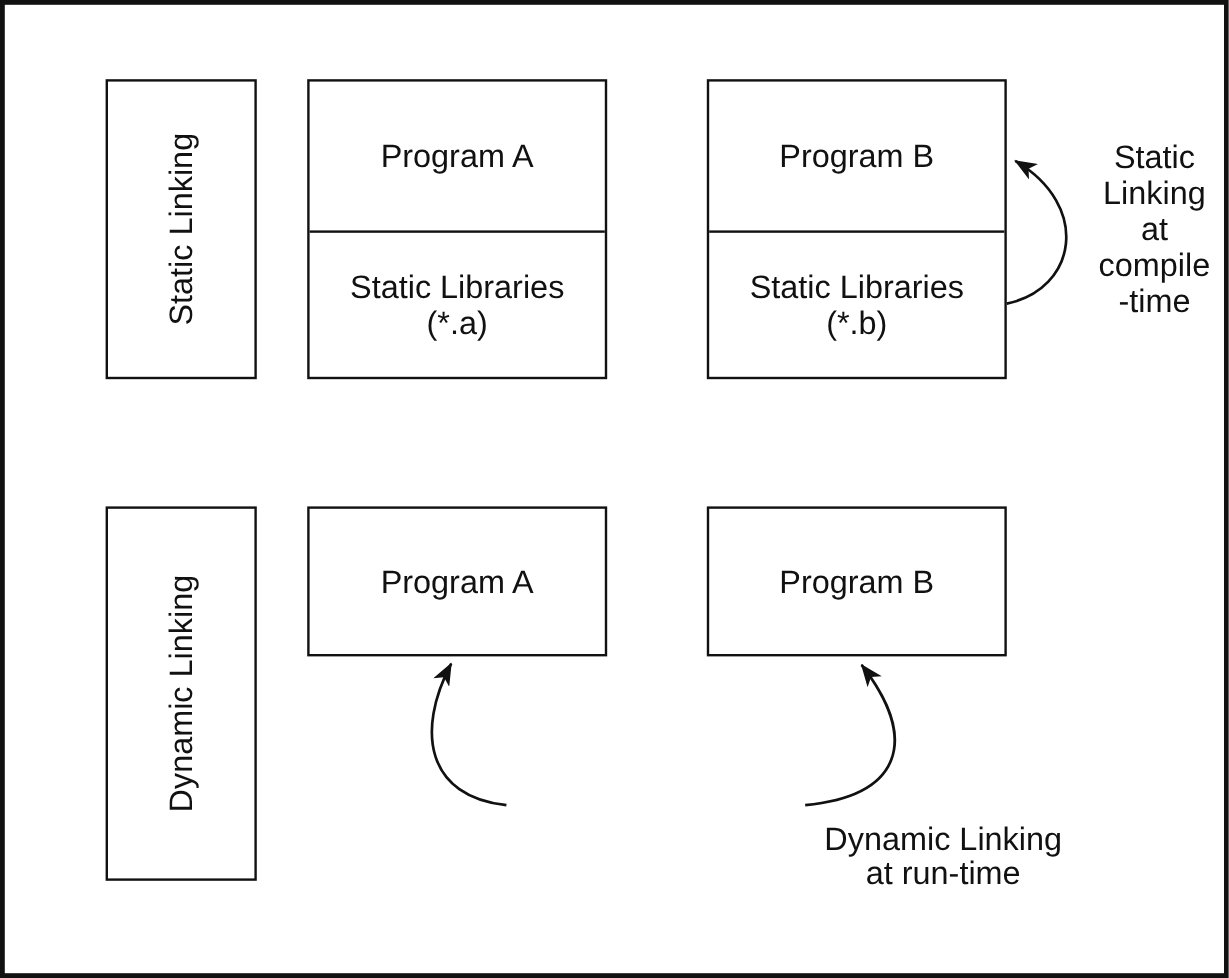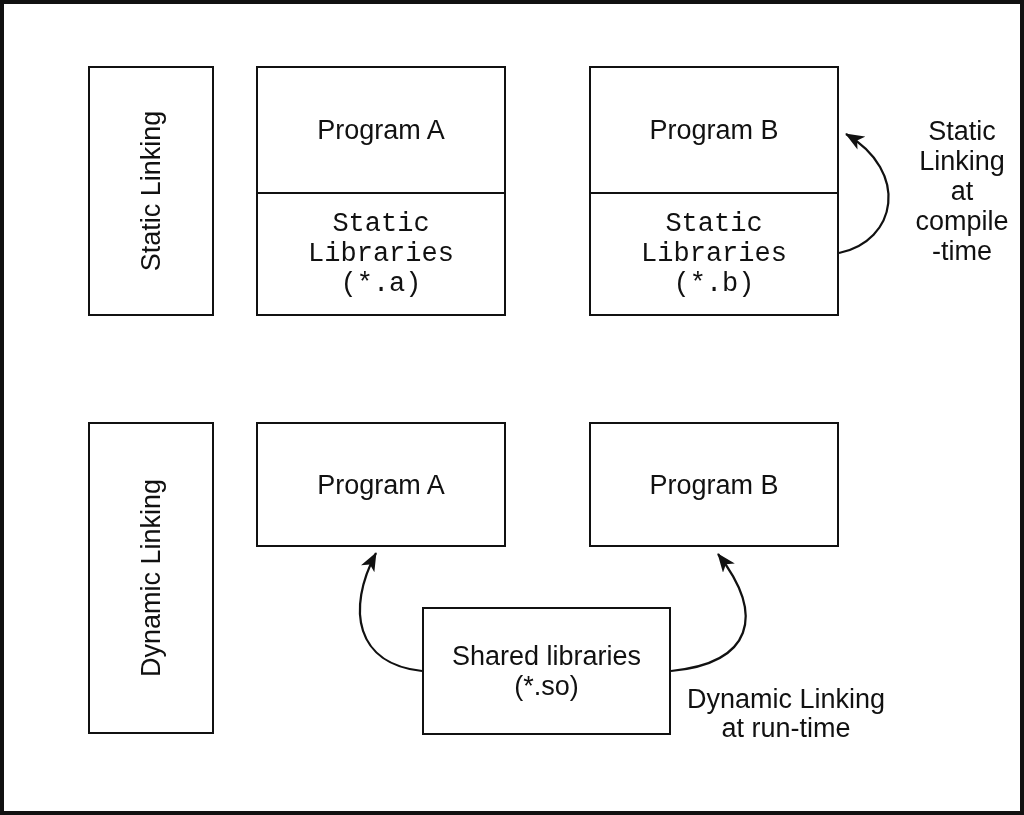--- a/index.html
+++ b/index.html
@@ -54,21 +54,20 @@
   .static-b-box { left: 585px; top: 62px; width: 250px; height: 250px; }
   .combo-top {
     height: 126px;
     border-bottom: 2px solid #111111;
     display: flex; align-items: center; justify-content: center;
   }
   .combo-bottom {
     flex: 1;
     display: flex; align-items: center; justify-content: center;
     white-space: pre-line;
-    font-family: Liberation Mono, monospace;
   }
   
   .dynamic-label-box { left: 84px;  top: 418px; width: 126px; height: 312px; }
   .dyn-a-box  { left: 252px; top: 418px; width: 250px; height: 125px; }
   .dyn-b-box  { left: 585px; top: 418px; width: 250px; height: 125px; }
   .shared-box { left: 418px; top: 603px; width: 249px; height: 128px; white-space: pre-line; }
   
   .annotation {
     position: absolute;
     text-align: center;
@@ -106,22 +105,20 @@
 -time</div>
 
   <div class="box dynamic-label-box">
     <span class="rotated-label">Dynamic Linking</span>
   </div>
 
   <div class="box dyn-a-box">Program A</div>
 
   <div class="box dyn-b-box">Program B</div>
 
-  <div class="box shared-box">Shared libraries
-(*.so)</div>
 
   <div class="annotation dynamic-annotation">Dynamic Linking
 at run-time</div>
 
   <svg class="arrow-layer" viewBox="0 0 1024 815" xmlns="http://www.w3.org/2000/svg">
     <defs>
       <marker id="arrowhead" viewBox="0 0 10 8" refX="9.5" refY="4" markerWidth="19" markerHeight="15" orient="auto" markerUnits="userSpaceOnUse">
         <path d="M 0 0 L 10 4 L 0 8 L 2.6 4 Z" fill="#111111"></path>
       </marker>
     </defs>

